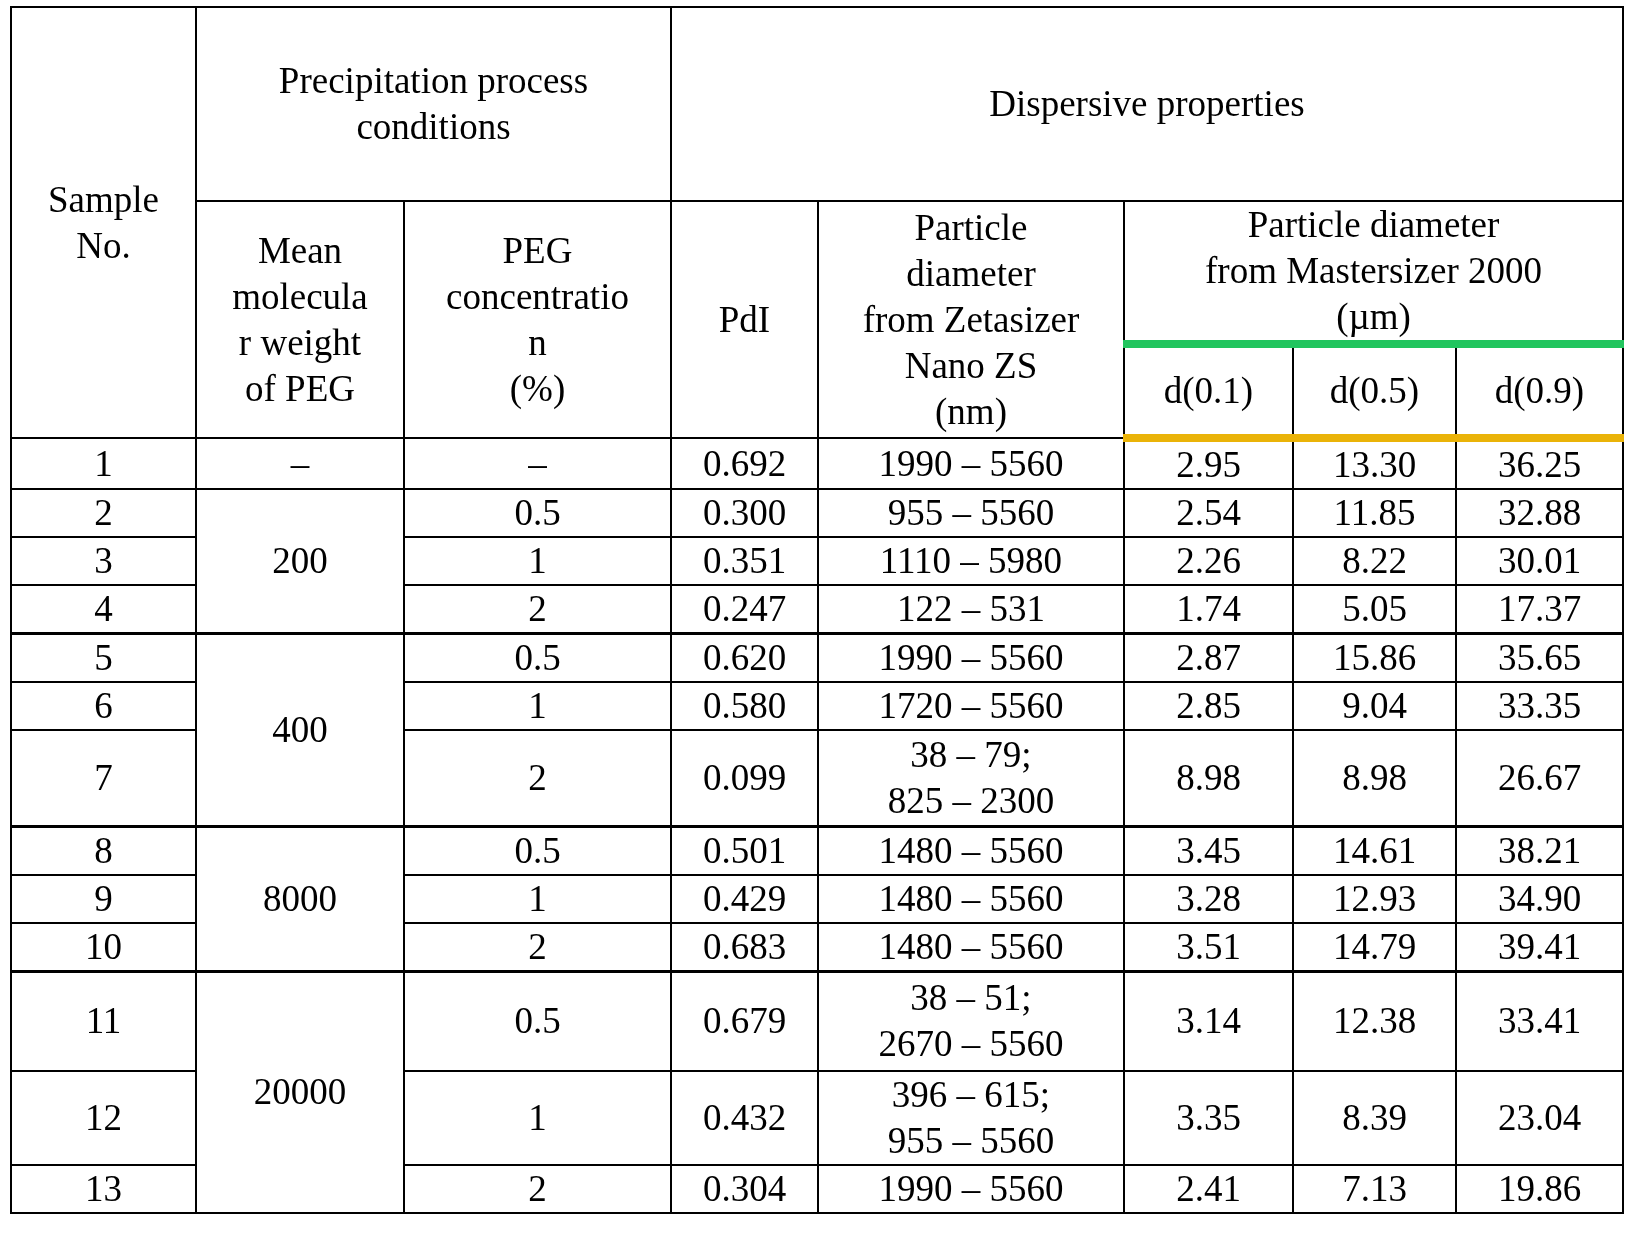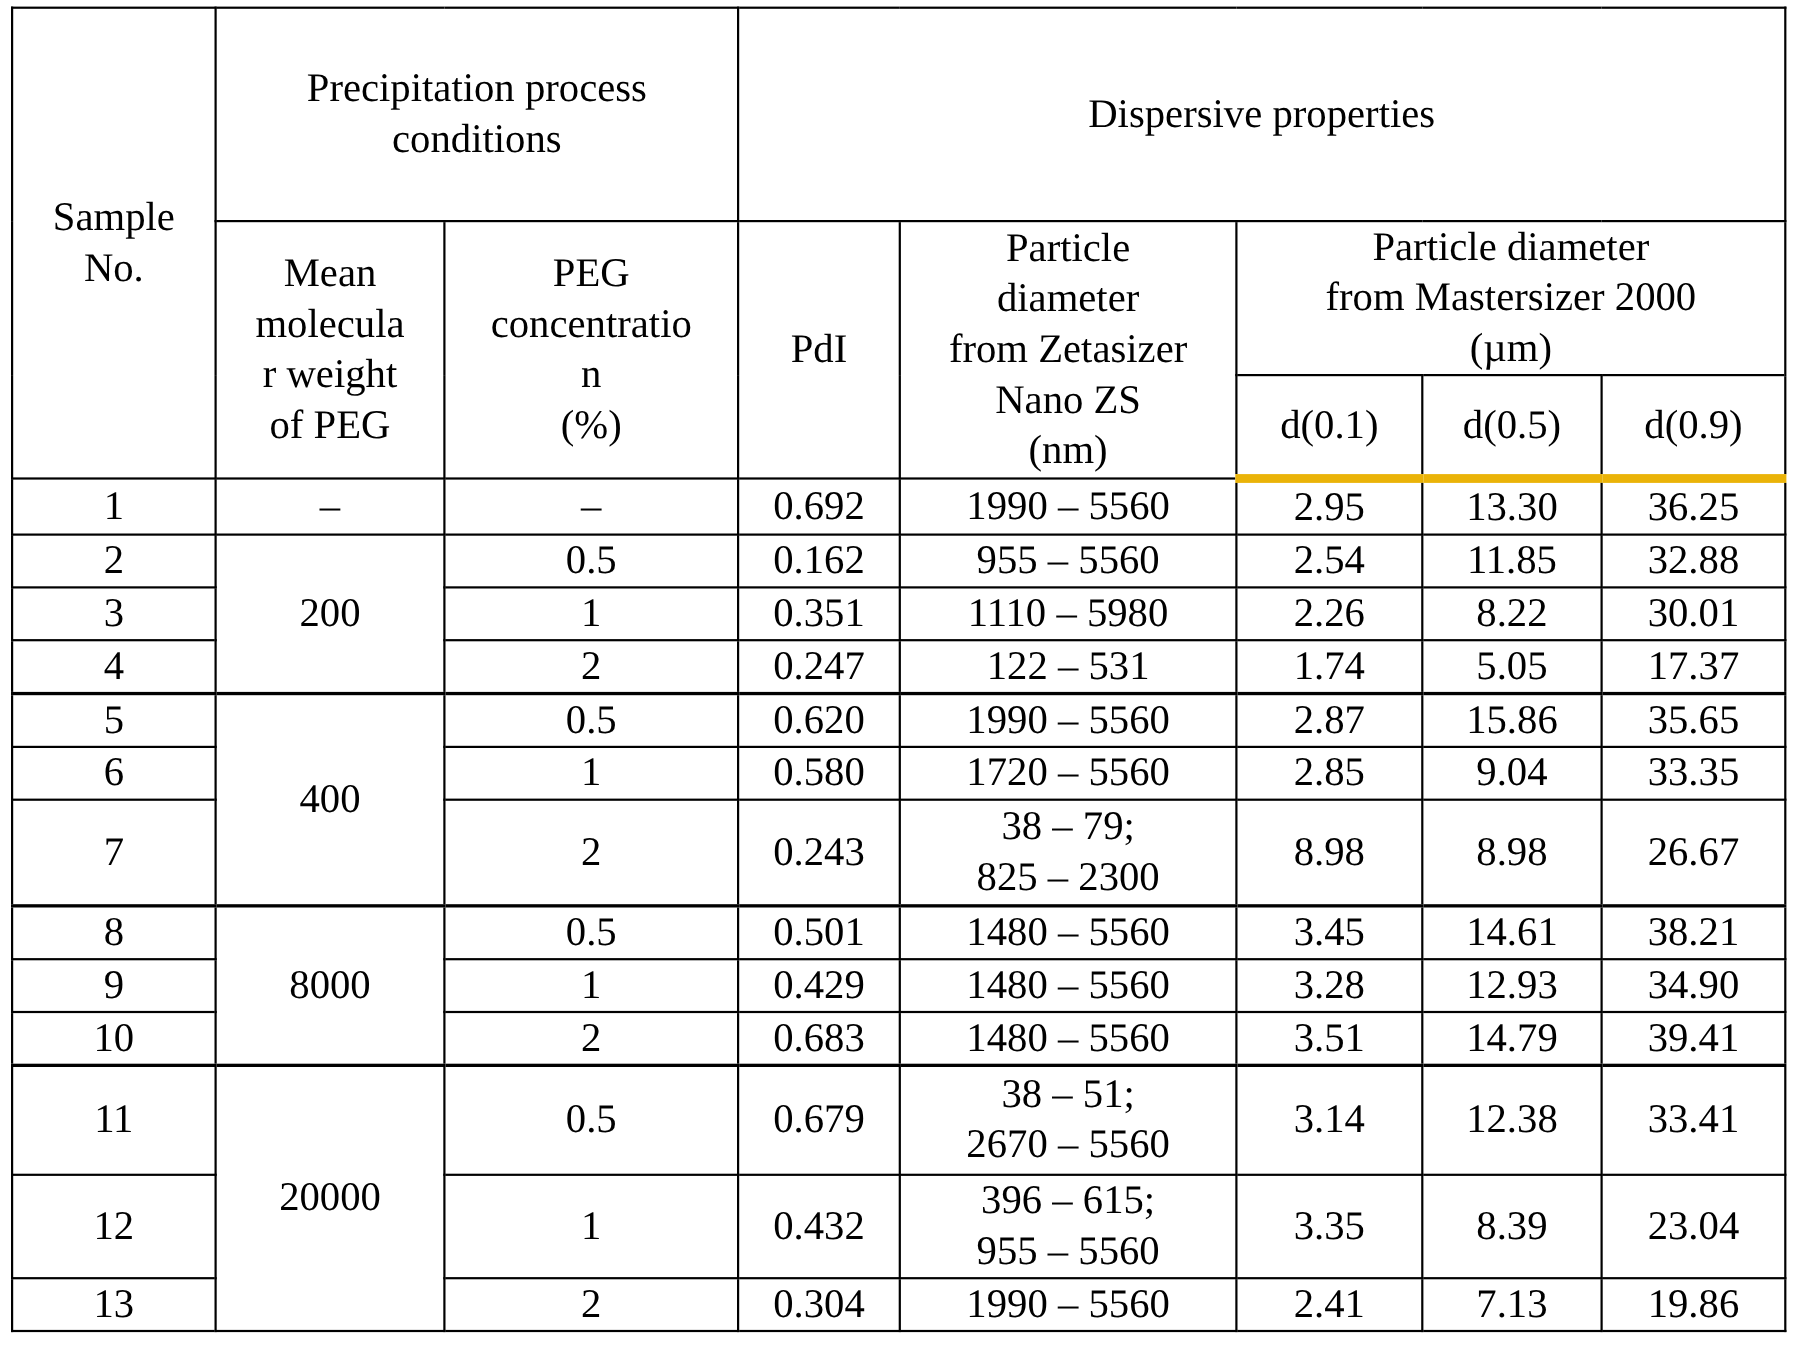--- a/index.html
+++ b/index.html
@@ -50,21 +50,21 @@
       <th rowspan="2">PEG
 concentratio
 n
 (%)</th>
       <th rowspan="2">PdI</th>
       <th rowspan="2">Particle
 diameter
 from Zetasizer
 Nano ZS
 (nm)</th>
-      <th colspan="3" style="border-bottom:1px solid #22c55e">Particle diameter
+      <th colspan="3" style="border-bottom:8px solid #22c55e">Particle diameter
 from Mastersizer 2000
 (µm)</th>
     </tr>
     <tr style="height:94px">
       <th>d(0.1)</th>
       <th>d(0.5)</th>
       <th>d(0.9)</th>
     </tr>
   </thead>
   <tbody>
@@ -77,21 +77,21 @@
       <td>1990 – 5560</td>
       <td>2.95</td>
       <td>13.30</td>
       <td>36.25</td>
     </tr>
 
     <tr style="height:48px">
       <td>2</td>
       <td rowspan="3">200</td>
       <td>0.5</td>
-      <td>0.162</td>
+      <td>0.300</td>
       <td>955 – 5560</td>
       <td>2.54</td>
       <td>11.85</td>
       <td>32.88</td>
     </tr>
     <tr style="height:48px">
       <td>3</td>
       <td>1</td>
       <td>0.351</td>
       <td>1110 – 5980</td>
@@ -124,21 +124,21 @@
       <td>1</td>
       <td>0.580</td>
       <td>1720 – 5560</td>
       <td>2.85</td>
       <td>9.04</td>
       <td>33.35</td>
     </tr>
     <tr style="height:96px">
       <td>7</td>
       <td>2</td>
-      <td>0.243</td>
+      <td>0.099</td>
       <td>38 – 79;
 825 – 2300</td>
       <td>8.98</td>
       <td>8.98</td>
       <td>26.67</td>
     </tr>
 
     <tr class="grp-top" style="height:48px">
       <td>8</td>
       <td rowspan="3">8000</td>

